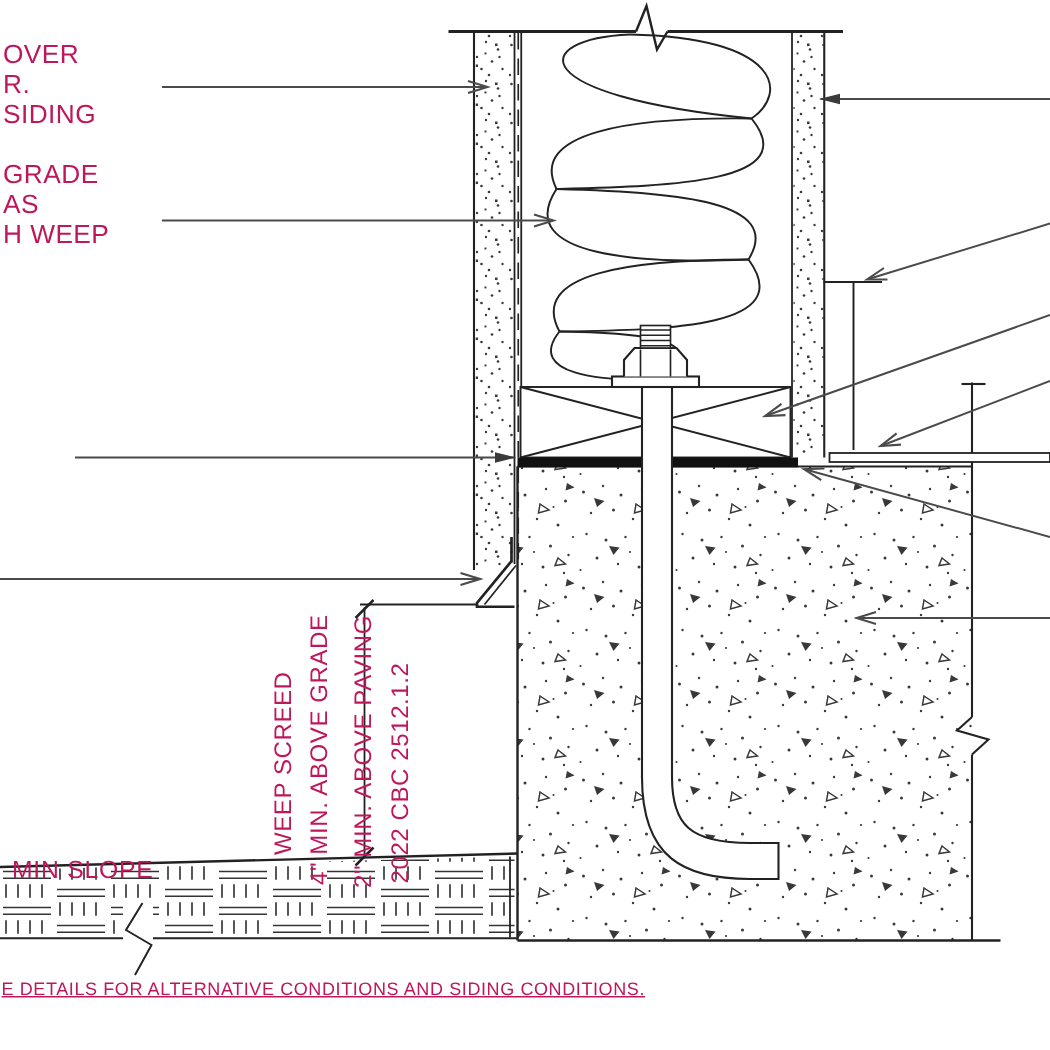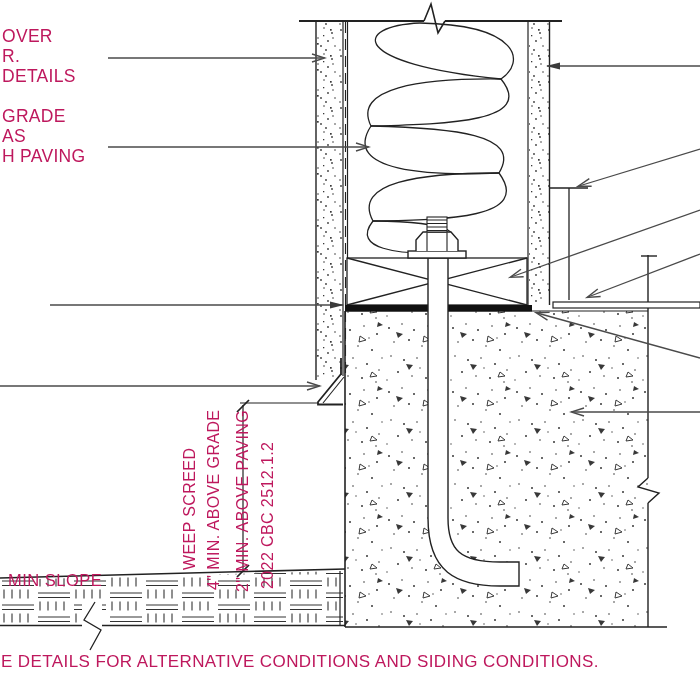--- a/index.html
+++ b/index.html
@@ -4,21 +4,21 @@
 <style>
   html,body{margin:0;padding:0;background:#fff;}
   #canvas{position:relative;width:700px;height:700px;background:#ffffff;overflow:hidden;
           font-family:"Liberation Sans", sans-serif;color:#be185d;}
   svg{position:absolute;left:0;top:0;}
   .note{position:absolute;font-size:17.5px;line-height:20px;letter-spacing:.3px;white-space:nowrap;}
   .vlabel{position:absolute;font-size:16px;letter-spacing:.4px;white-space:nowrap;
           transform-origin:0 100%;transform:rotate(-90deg);line-height:17px;}
   .hlabel{position:absolute;white-space:nowrap;}
   #slope-label{left:8px;top:571px;font-size:16.5px;letter-spacing:.5px;}
-  #bottom-note{left:1px;top:652px;font-size:17px;letter-spacing:.4px;}
+  #bottom-note{left:1px;top:652px;font-size:12px;letter-spacing:.4px;text-decoration:underline;}
 </style>
 </head>
 <body>
 
 <div id="canvas">
 
 <svg width="700" height="700" viewBox="0 0 700 700">
   <defs>
     <pattern id="stucco" width="26" height="26" patternUnits="userSpaceOnUse">
       <g fill="#3a3a3a">
@@ -194,27 +194,27 @@
     <path d="M700 210 L511 277" marker-end="url(#chev)"></path>
     <path d="M700 254 L588 297" marker-end="url(#chev)"></path>
     <path d="M700 358 L537 313" marker-end="url(#chev)"></path>
     <path d="M700 412 L572 412" marker-end="url(#chev)"></path>
   </g>
 </svg>
 
 <div class="note" style="left:2px;top:26px">
   <div>OVER</div>
   <div>R.</div>
-  <div>DETAILS</div>
+  <div>SIDING</div>
 </div>
 
 <div class="note" style="left:2px;top:106px">
   <div>GRADE</div>
   <div>AS</div>
-  <div>H PAVING</div>
+  <div>H WEEP</div>
 </div>
 
 <div class="vlabel" style="left:198px;top:553px">WEEP SCREED</div>
 <div class="vlabel" style="left:222px;top:573px">4" MIN. ABOVE GRADE</div>
 <div class="vlabel" style="left:251px;top:575px">2" MIN. ABOVE PAVING</div>
 <div class="vlabel" style="left:276px;top:572px">2022 CBC 2512.1.2</div>
 
 <div class="hlabel" id="slope-label">MIN SLOPE</div>
 <div class="hlabel" id="bottom-note">E DETAILS FOR ALTERNATIVE CONDITIONS AND SIDING CONDITIONS.</div>
 

